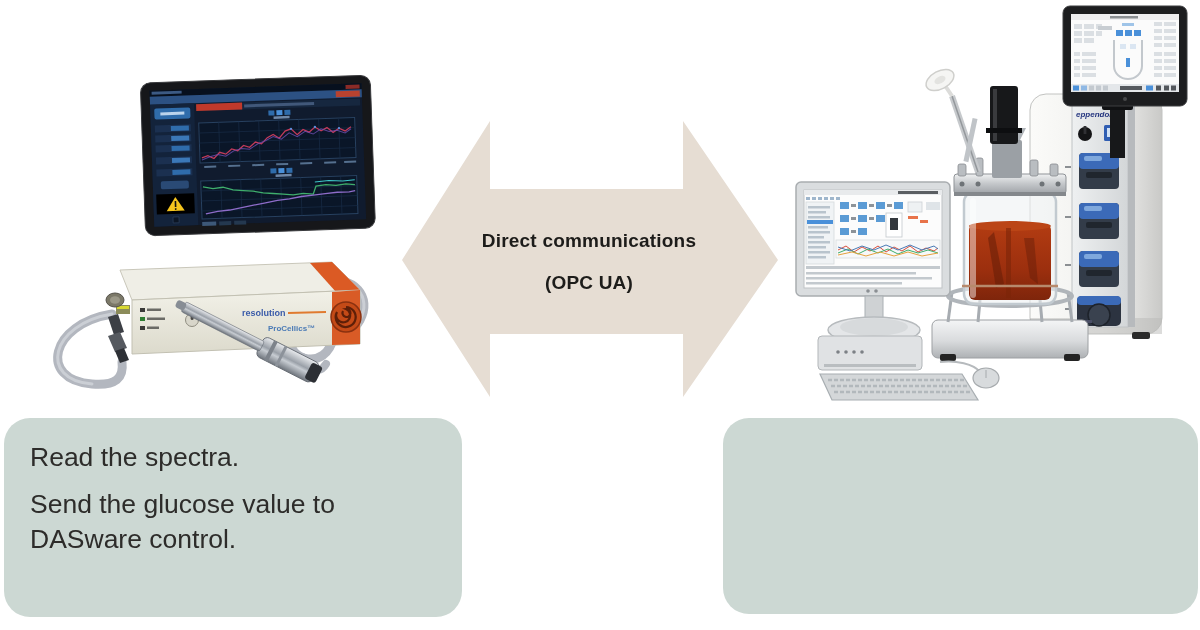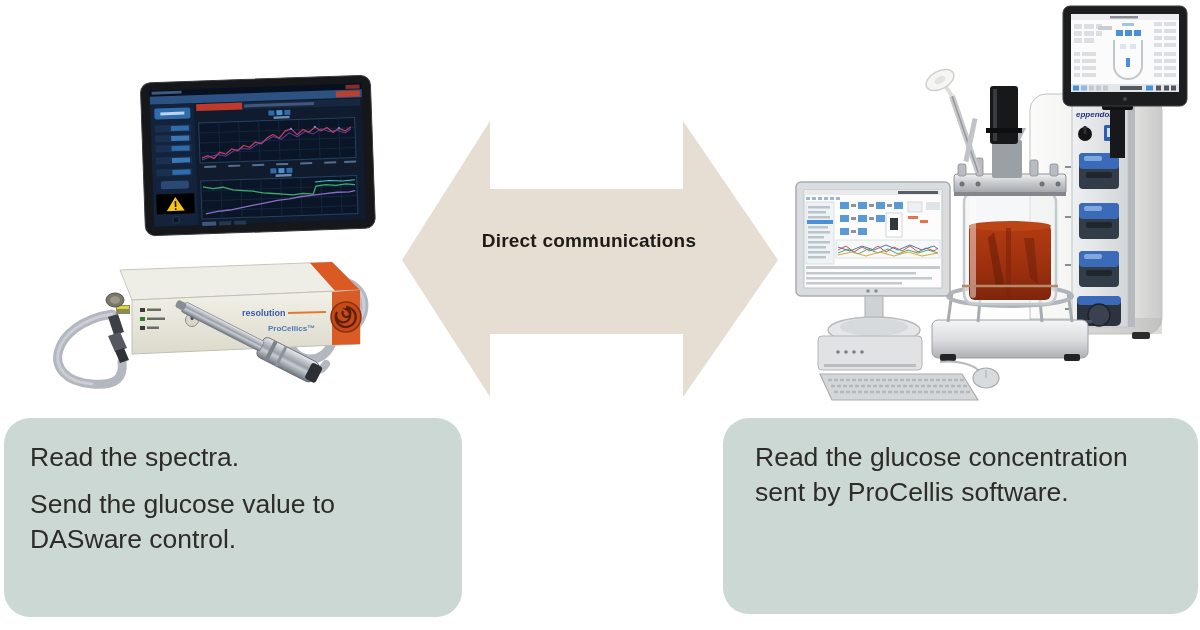--- a/index.html
+++ b/index.html
@@ -44,30 +44,30 @@
 </style>
 </head>
 <body>
 
 <div class="abs" id="arrow-wrap">
   <svg width="392" height="295" viewBox="0 0 392 295">
     <polygon points="9,152 97,13 97,81 290,81 290,13 385,152 290,289 290,226 97,226 97,289" fill="#e6ddd3"></polygon>
   </svg>
   <div id="arrow-label">
     <div>Direct communications</div>
+    <div>(OPC UA)</div>
   </div>
 </div>
 
 <div class="abs note" id="note-left">
   <p>Read the spectra.</p>
   <p>Send the glucose value to DASware control.</p>
 </div>
 
 <div class="abs note" id="note-right">
-  <p>Read the glucose concentration sent by ProCellis software.</p>
 </div>
 
 <div class="abs" id="tablet-wrap">
   <svg width="232" height="162" viewBox="0 0 232 162">
 
     <rect x="1" y="1" width="230" height="153" rx="10" fill="#16171a" stroke="#3a3b3e" stroke-width="1"></rect>
     <rect x="10" y="9" width="212" height="136" fill="#101b2e"></rect>
 
     <rect x="10" y="9" width="212" height="6" fill="#07101e"></rect>
     <rect x="206" y="10" width="14" height="4" fill="#8a2b27"></rect>

